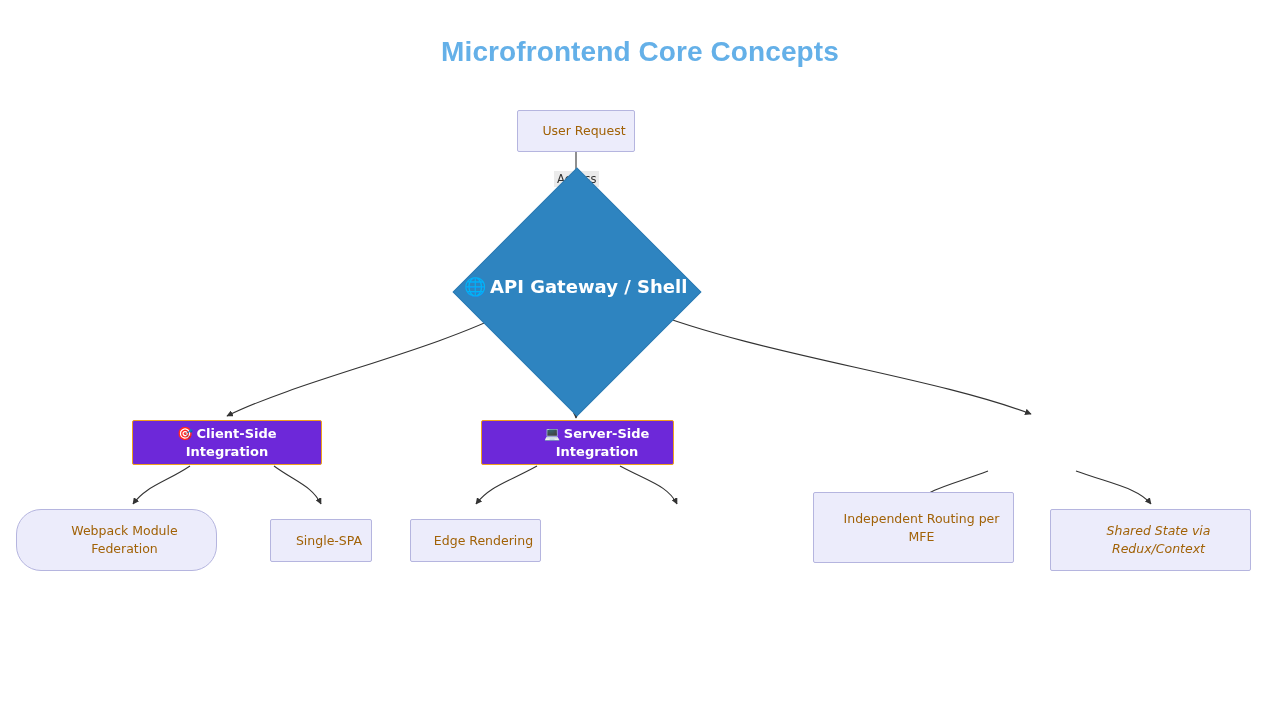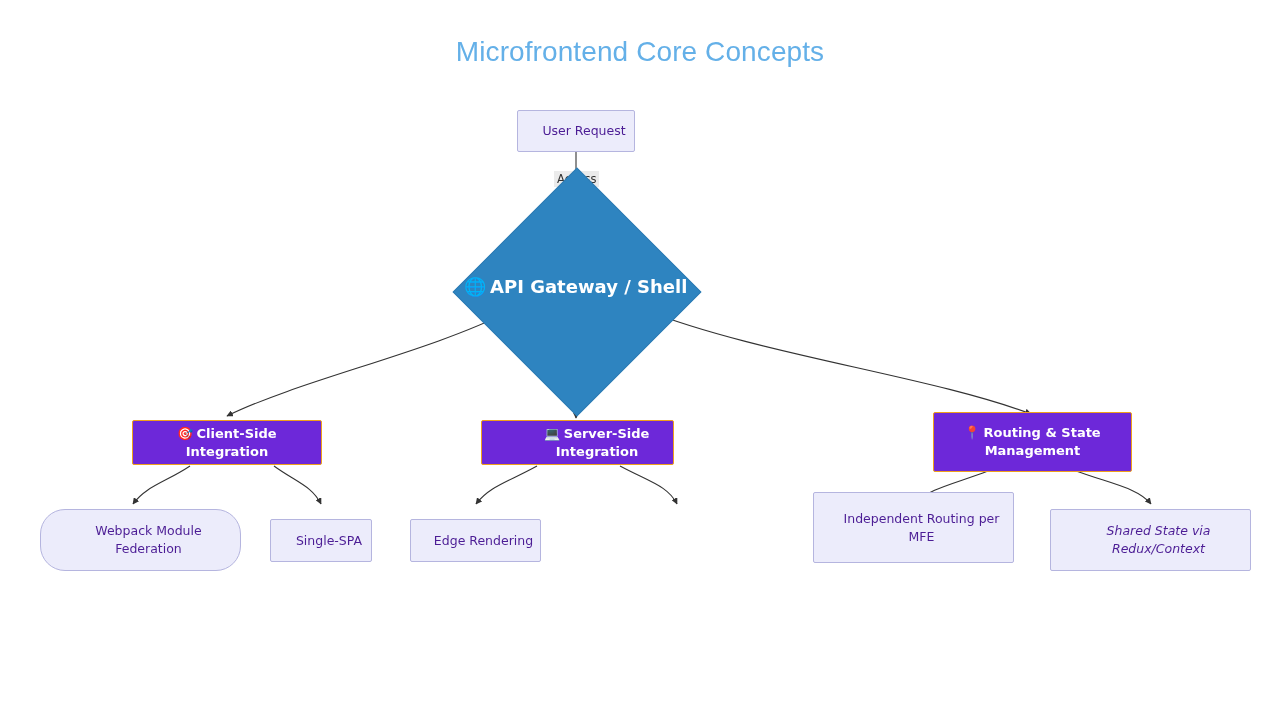--- a/index.html
+++ b/index.html
@@ -27,38 +27,38 @@
     height: 720px;
     pointer-events: none;
   }
   .diagram-title {
     position: absolute;
     left: 0;
     top: 36px;
     width: 1280px;
     text-align: center;
     font-size: 28px;
-    font-weight: 400;
+    font-weight: 700;
     color: #64b0e8;
     font-family: "Liberation Sans", sans-serif;
     letter-spacing: 0.1px;
   }
   .node {
     position: absolute;
     box-sizing: border-box;
     display: flex;
     align-items: center;
     justify-content: center;
     text-align: center;
   }
   .node-plain {
     background: #ececfb;
     border: 1px solid #b5b5df;
     border-radius: 2px;
-    color: #4c1d95;
+    color: #a16207;
     font-size: 12.5px;
     line-height: 18px;
     font-family: "DejaVu Sans", sans-serif;
     padding-left: 16px;
   }
   .node-branch {
     background: #6d28d9;
     border: 1px solid #efa01c;
     border-radius: 2px;
     color: #ffffff;
@@ -148,26 +148,22 @@
   </div>
 
   <div class="node node-branch" style="left:132px; top:420px; width:190px; height:45px;">
     <span class="node-label"><span class="emoji">🎯</span><span>Client-Side Integration</span></span>
   </div>
 
   <div class="node node-branch" style="left:481px; top:420px; width:193px; height:45px;padding-left:39px;">
     <span class="node-label"><span class="emoji">💻</span><span>Server-Side Integration</span></span>
   </div>
 
-  <div class="node node-branch" style="left:933px; top:412px; width:199px; height:60px;">
-    <span class="node-label"><span class="emoji">📍</span><span>Routing &amp; State
-Management</span></span>
-  </div>
 
-  <div class="node node-plain" style="left:40px; top:509px; width:201px; height:62px;border-radius:25px;">
+  <div class="node node-plain" style="left:16px; top:509px; width:201px; height:62px;border-radius:25px;">
     <span class="node-label">Webpack Module
 Federation</span>
   </div>
 
   <div class="node node-plain" style="left:270px; top:519px; width:102px; height:43px;">
     <span class="node-label">Single-SPA</span>
   </div>
 
   <div class="node node-plain" style="left:410px; top:519px; width:131px; height:43px;">
     <span class="node-label">Edge Rendering</span>

